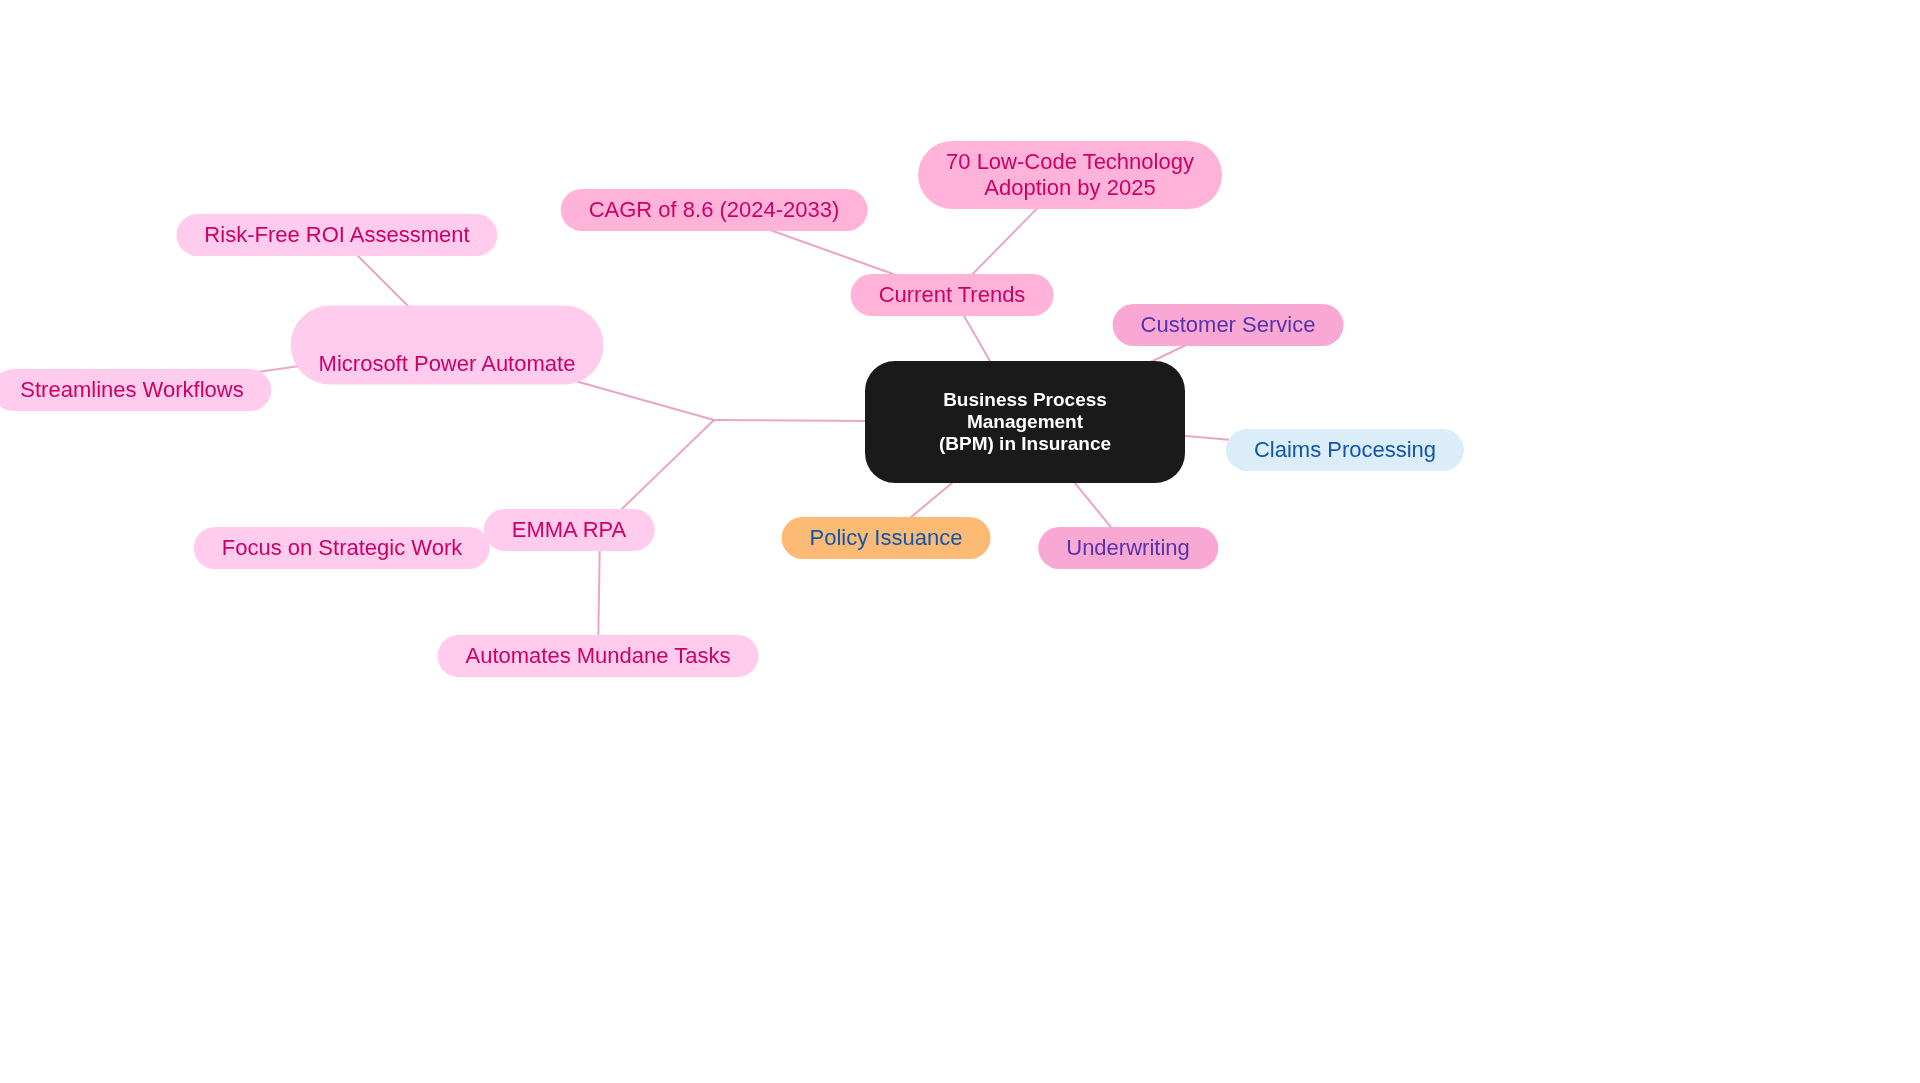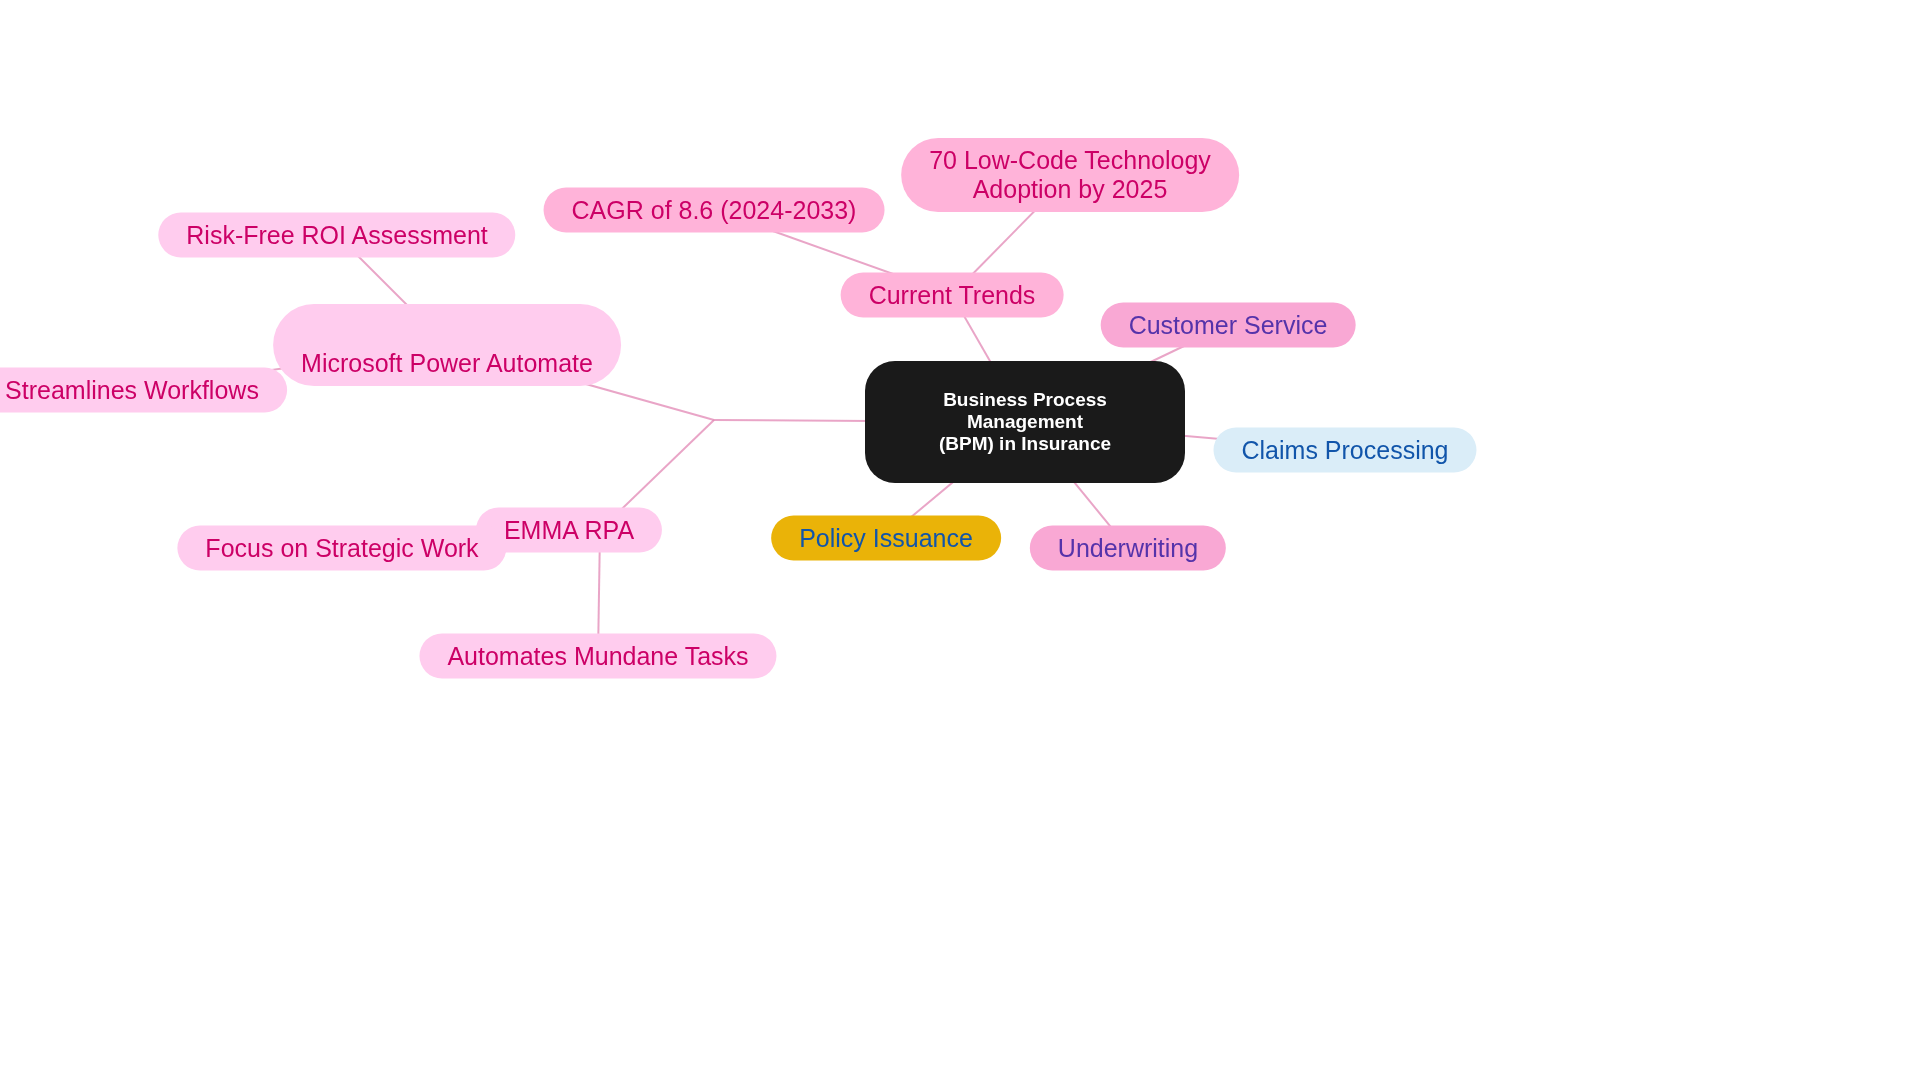--- a/index.html
+++ b/index.html
@@ -24,21 +24,21 @@
       height: 1083px;
       pointer-events: none;
     }
     .node {
       position: absolute;
       border-radius: 50px;
       display: flex;
       align-items: center;
       justify-content: center;
       text-align: center;
-      font-size: 25px;
+      font-size: 22px;
       font-weight: 500;
       padding: 8px 28px;
       transform: translate(-50%, -50%);
     }
     .node-center {
       background: #1a1a1a;
       color: #ffffff;
       font-size: 19px;
       font-weight: 600;
       padding: 28px 40px;
@@ -54,21 +54,21 @@
       background: #ffccee;
       color: #cc0066;
       border: none;
     }
     .node-lavender {
       background: #f9a8d4;
       color: #5533aa;
       border: none;
     }
     .node-blue {
-      background: #eab308;
+      background: #fdba74;
       color: #1155aa;
       border: none;
     }
     .node-blue-light {
       background: #daedf8;
       color: #1155aa;
       border: none;
     }
   </style>
 </head>

